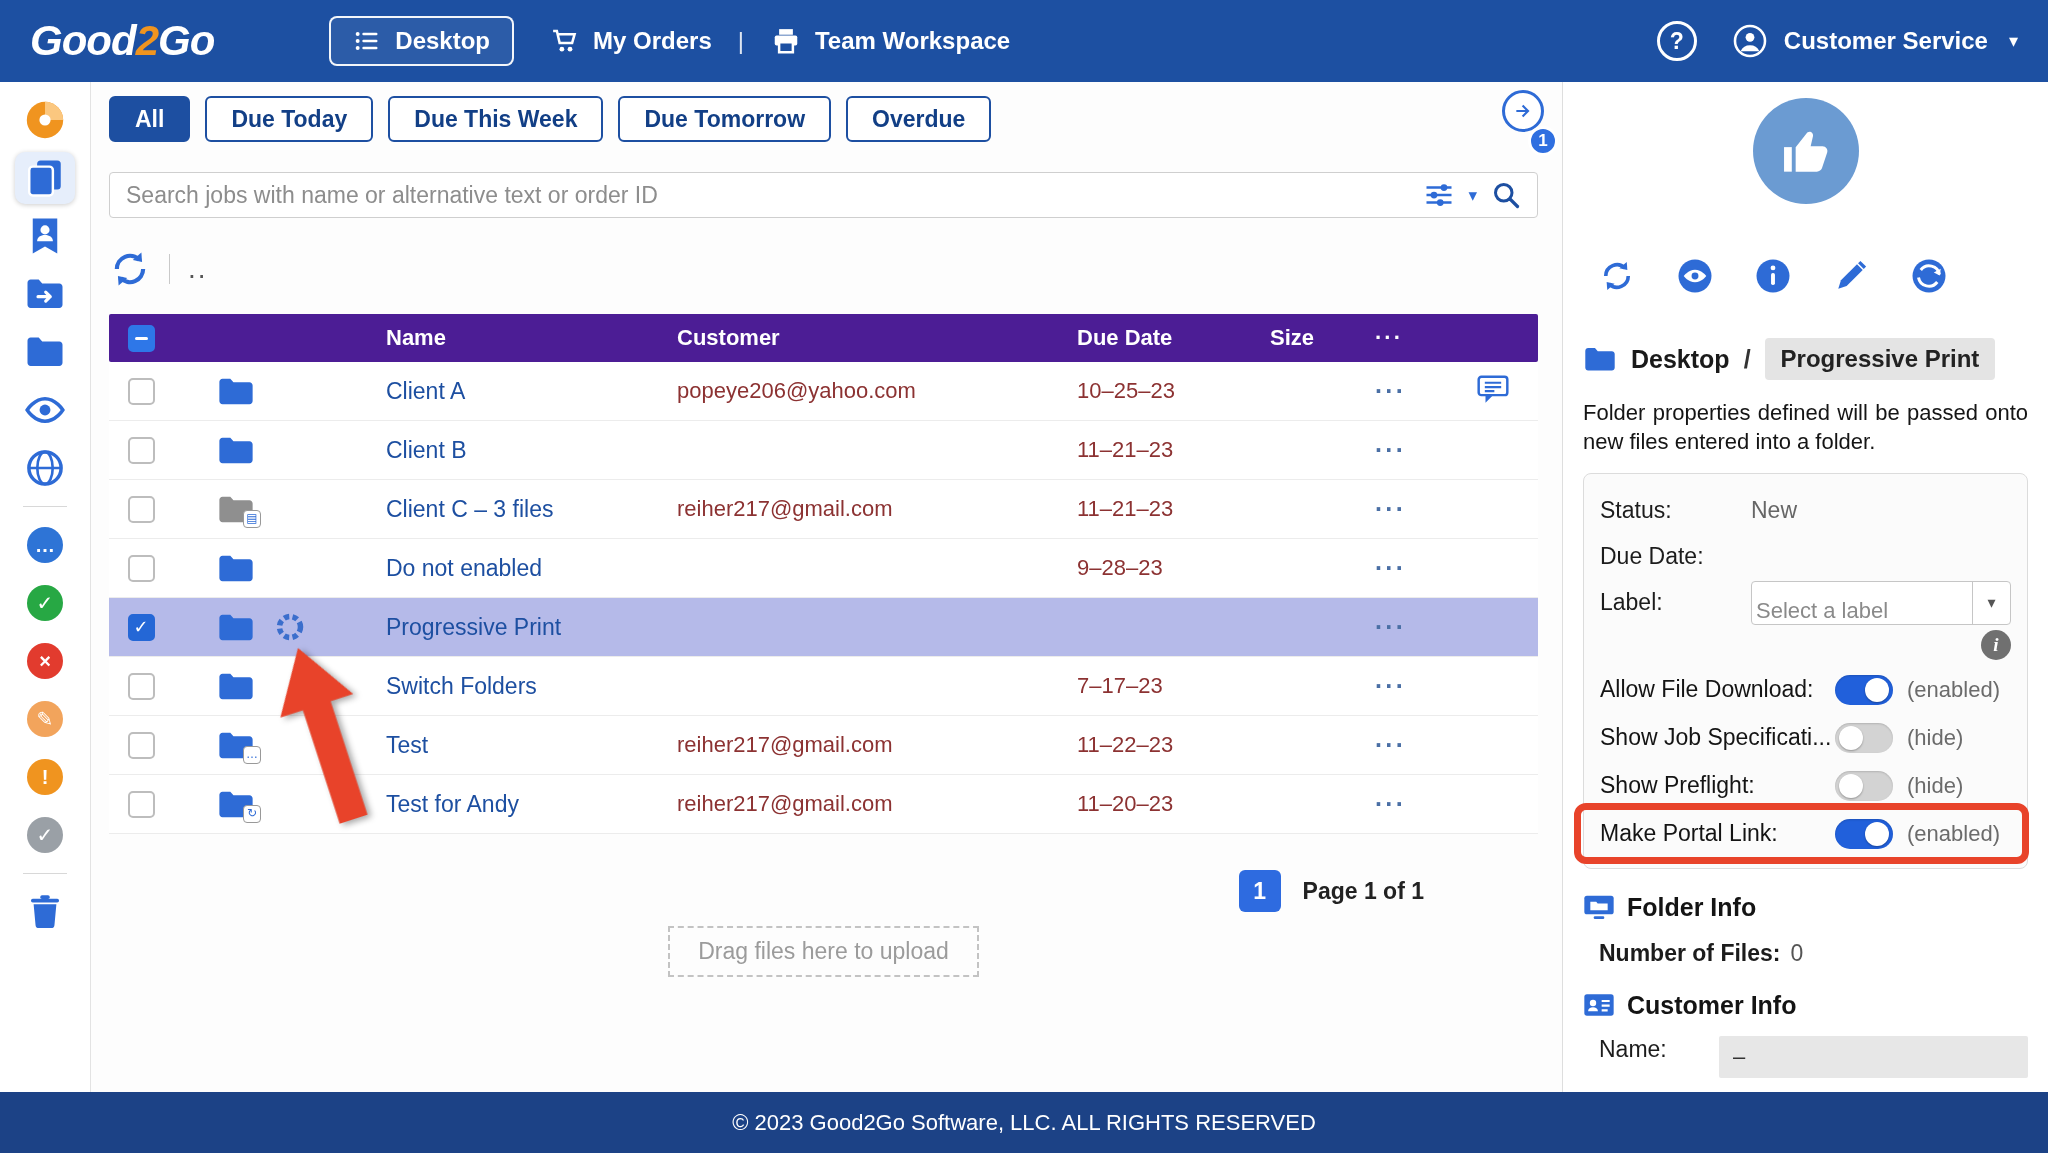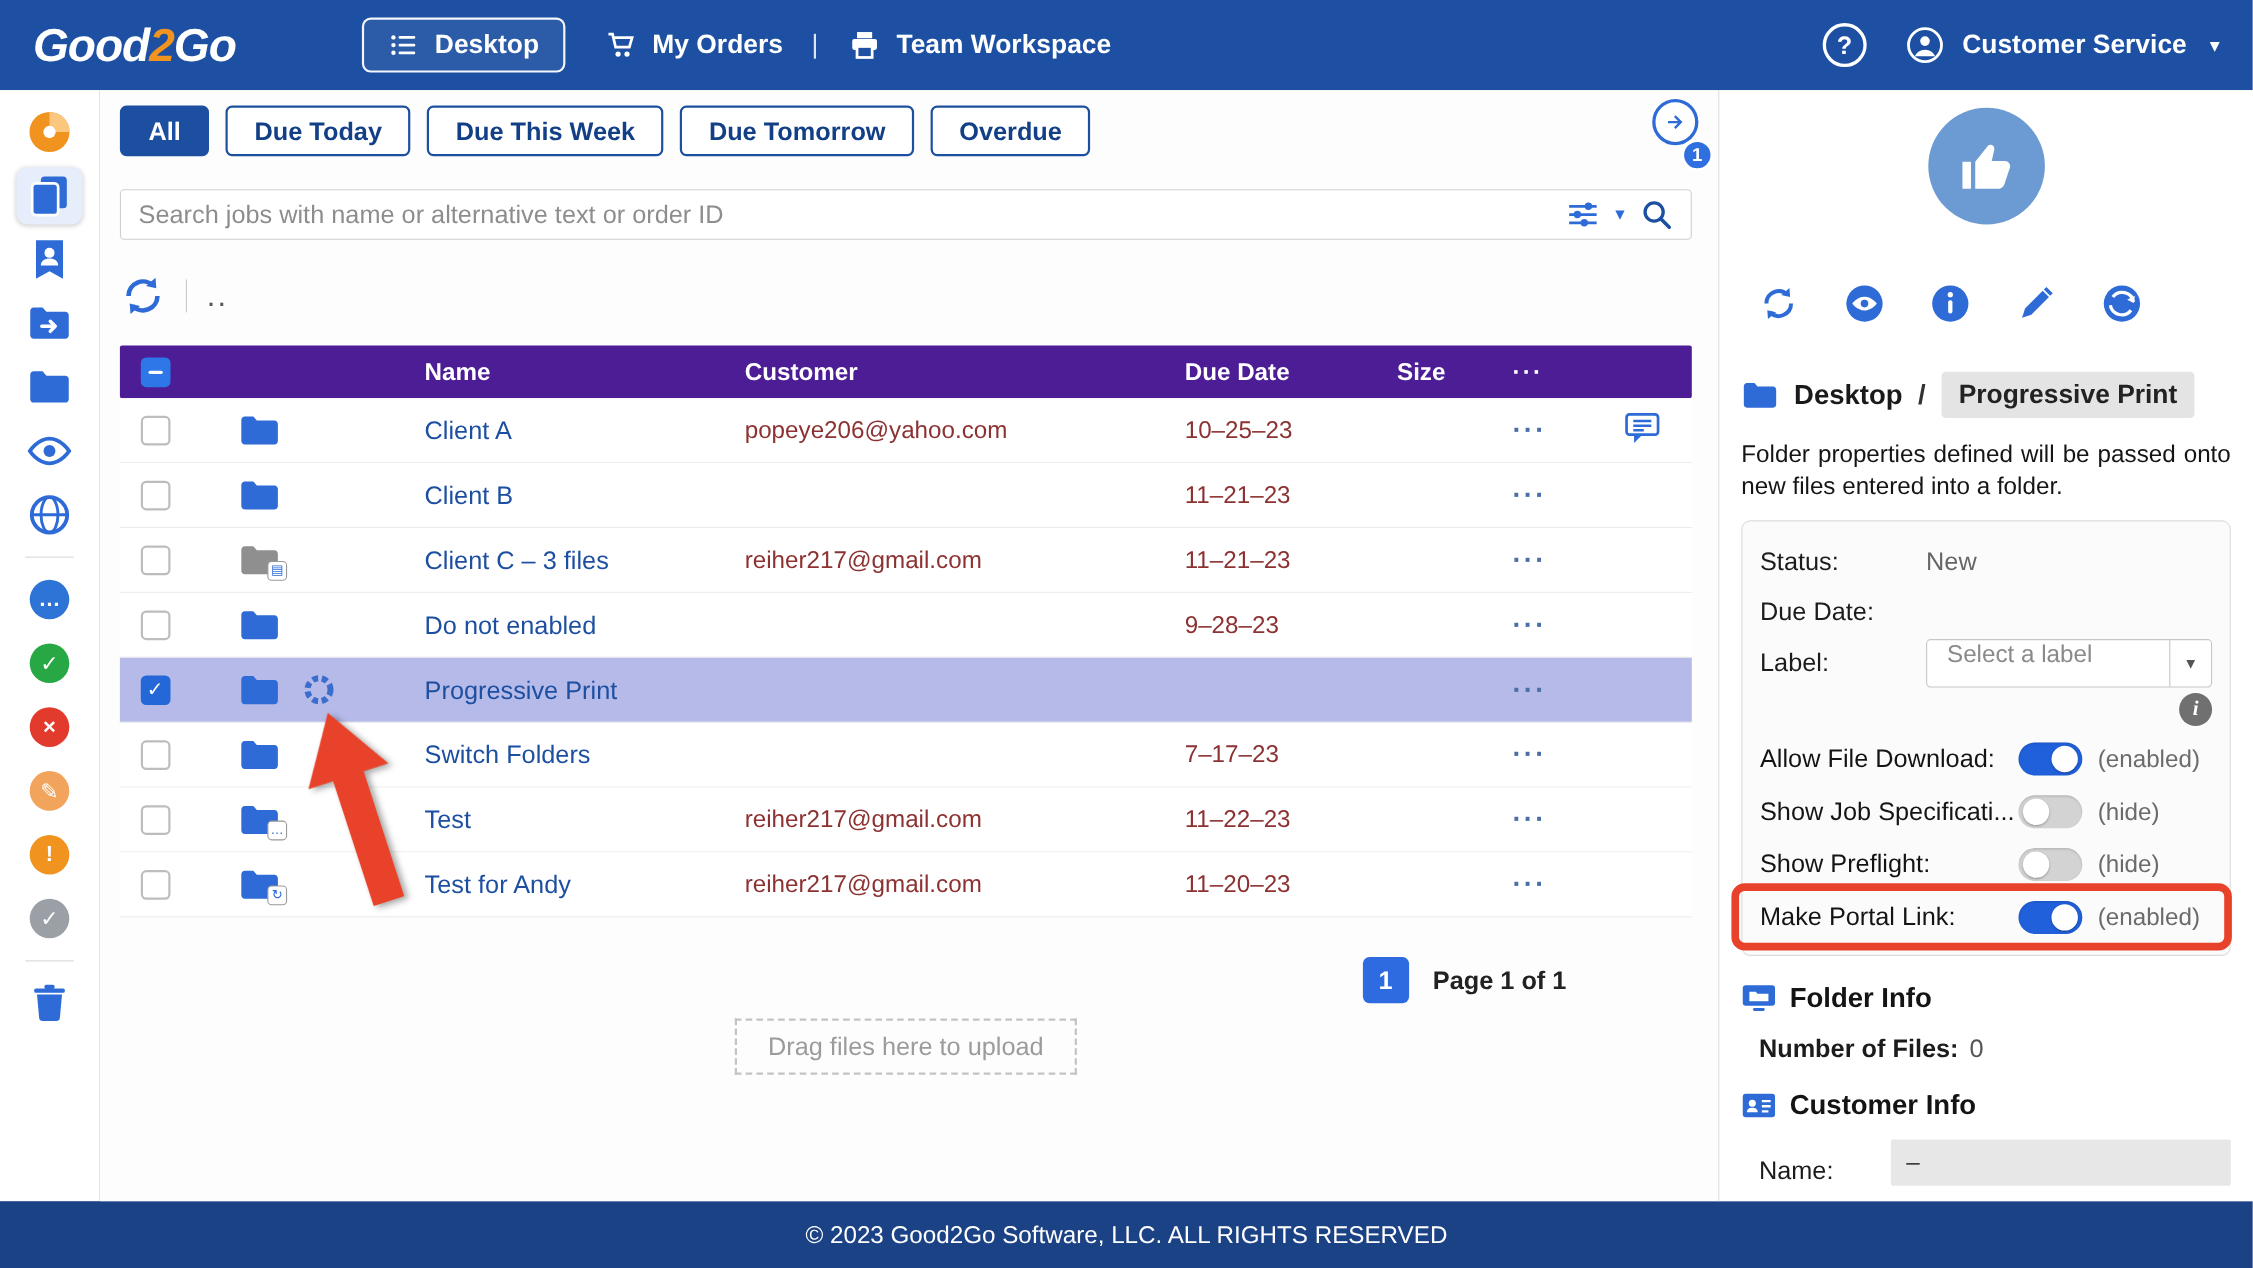--- a/index.html
+++ b/index.html
@@ -87,37 +87,37 @@
 .rp-crumb{display:flex;align-items:center;gap:14px;margin-top:44px;font-size:25px}
 .crumb-root{font-weight:700;color:#1a1a1a;cursor:pointer}
 .crumb-sep{color:#333;font-weight:700}
 .crumb-cur{background:#e4e4e4;padding:7px 16px;border-radius:4px;font-weight:600;color:#222;font-size:24px}
 .rp-desc{margin-top:18px;font-size:22px;color:#151515;text-align:justify;line-height:1.33}
 .props{margin-top:16px;border:1px solid #dcdcdc;border-radius:8px;background:#fbfbfb;padding:14px 16px 10px;position:relative}
 .prow{display:flex;align-items:center;min-height:46px}
 .plabel{width:151px;font-size:23px;color:#1c1c1c}
 .pval{font-size:23px;color:#666}
 .pinput{background:#e7e7e7;height:38px;display:flex;align-items:center;padding:0 14px;font-size:22px;color:#333;width:263px;border-radius:2px;cursor:text}
-.pselect{flex:1;height:44px;background:#fff;border:1px solid #c6c6c6;border-radius:4px;display:flex;align-items:flex-start;justify-content:space-between;padding-left:18px;color:#8a8a8a;font-size:22px;cursor:pointer}
+.pselect{flex:1;height:44px;background:#fff;border:1px solid #c6c6c6;border-radius:4px;display:flex;align-items:flex-end;justify-content:space-between;padding-left:4px;color:#8a8a8a;font-size:22px;cursor:pointer}
 .psel-caret{width:38px;height:100%;display:flex;align-items:center;justify-content:center;border-left:1px solid #c6c6c6;color:#555;font-size:16px}
 .info-row{min-height:34px;justify-content:flex-end;margin:2px 0 4px}
 .info-dot{width:30px;height:30px;border-radius:50%;background:#707070;color:#fff;font-size:19px;font-style:italic;font-weight:700;display:flex;align-items:center;justify-content:center;font-family:"Liberation Serif",serif;cursor:pointer}
 .trowp{display:flex;align-items:center;min-height:48px;position:relative}
 .tlabel{flex:1;font-size:23px;color:#141414}
 .pill{width:58px;height:30px;border-radius:15px;background:#d3d3d3;position:relative;cursor:pointer;flex:0 0 auto;box-shadow:inset 0 1px 2px rgba(0,0,0,.15)}
 .pill.on{background:#2160db}
 .knob{position:absolute;top:3px;left:4px;width:24px;height:24px;border-radius:50%;background:#fff;box-shadow:0 1px 2px rgba(0,0,0,.3)}
 .pill.on .knob{left:auto;right:4px}
 .tstate{width:118px;padding-left:14px;font-size:22px;color:#6b6b6b}
 .ring{position:absolute;left:-26px;right:-18px;top:-7px;bottom:-6px;border:7px solid #e8432a;border-radius:12px;pointer-events:none;z-index:6}
 .rp-head{display:flex;align-items:center;gap:12px;margin-top:24px;font-size:25px;font-weight:700;color:#141414}
 .rp-kv{margin:18px 0 0 16px;font-size:23px}
 .kv-l{color:#1c1c1c;font-weight:700}
 .kv-v{color:#555;margin-left:10px;font-weight:400}
-.rp-namerow{display:flex;align-items:flex-end;margin:16px 0 17px 16px}
+.rp-namerow{display:flex;align-items:flex-start;margin:16px 0 17px 16px}
 .nlabel{width:120px;font-size:23px;color:#1c1c1c;font-weight:400}
 .name-input{flex:1;width:auto;height:42px}
 
 
 .footer{height:61px;background:#1c4286;color:#fff;display:flex;align-items:center;justify-content:center;font-size:22px;flex:0 0 auto}
 
 
 .red-arrow{position:absolute;left:238px;top:648px;transform:rotate(-18deg);transform-origin:50% 0;z-index:50;pointer-events:none;filter:drop-shadow(3px 3px 3px rgba(0,0,0,.35))}
 </style>
 </head>

